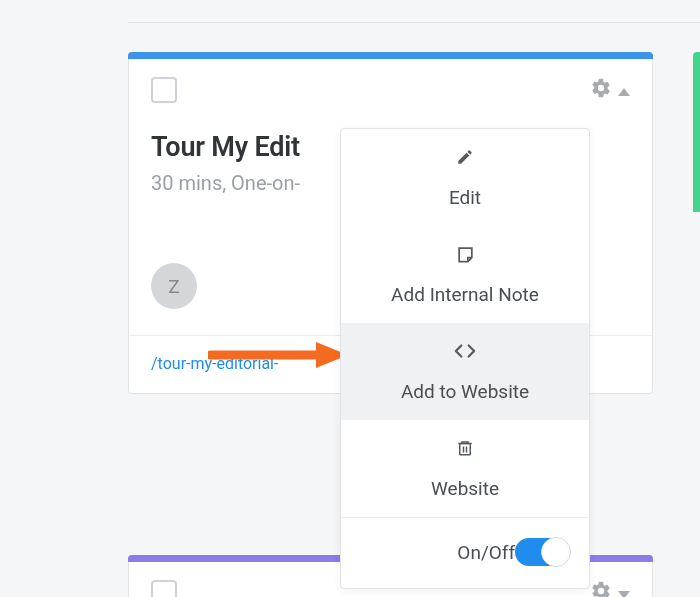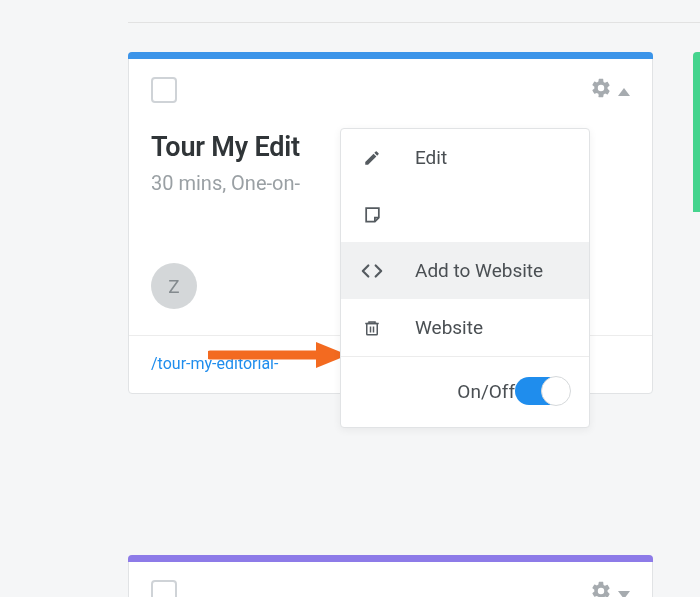--- a/index.html
+++ b/index.html
@@ -109,25 +109,26 @@
       width: 250px;
       background: #fff;
       border: 1px solid #e1e3e5;
       border-radius: 4px;
       box-shadow: 0 2px 8px rgba(0,0,0,0.06);
       z-index: 10;
     }
     .dropdown-item {
       display: flex;
       align-items: center;
-      gap: 32px;
+      gap: 18px;
       padding: 17px 20px;
       font-size: 19px;
       color: #4a4f53;
       cursor: pointer;
+      flex-direction: column;
     }
     .dropdown-item.highlight {
       background: #f0f1f2;
     }
     .dropdown-icon {
       width: 22px;
       height: 22px;
       flex: 0 0 22px;
       color: #555b60;
       display: flex;
@@ -242,20 +243,21 @@
     </span>
     <span>Edit</span>
   </div>
   <div class="dropdown-item">
     <span class="dropdown-icon">
       <svg width="19" height="19" viewBox="0 0 24 24" fill="none" stroke="currentColor" stroke-width="2.2">
           <path d="M4 4h16v12l-5 5H4V4z"></path>
           <path d="M15 21v-5h5" stroke-width="2.2"></path>
         </svg>
     </span>
+    <span>Add Internal Note</span>
   </div>
   <div class="dropdown-item highlight">
     <span class="dropdown-icon">
       <svg width="22" height="18" viewBox="0 0 24 18" fill="none" stroke="currentColor" stroke-width="2.4" stroke-linecap="round" stroke-linejoin="round">
           <polyline points="8,3 2,9 8,15"></polyline>
           <polyline points="16,3 22,9 16,15"></polyline>
         </svg>
     </span>
     <span>Add to Website</span>
   </div>

